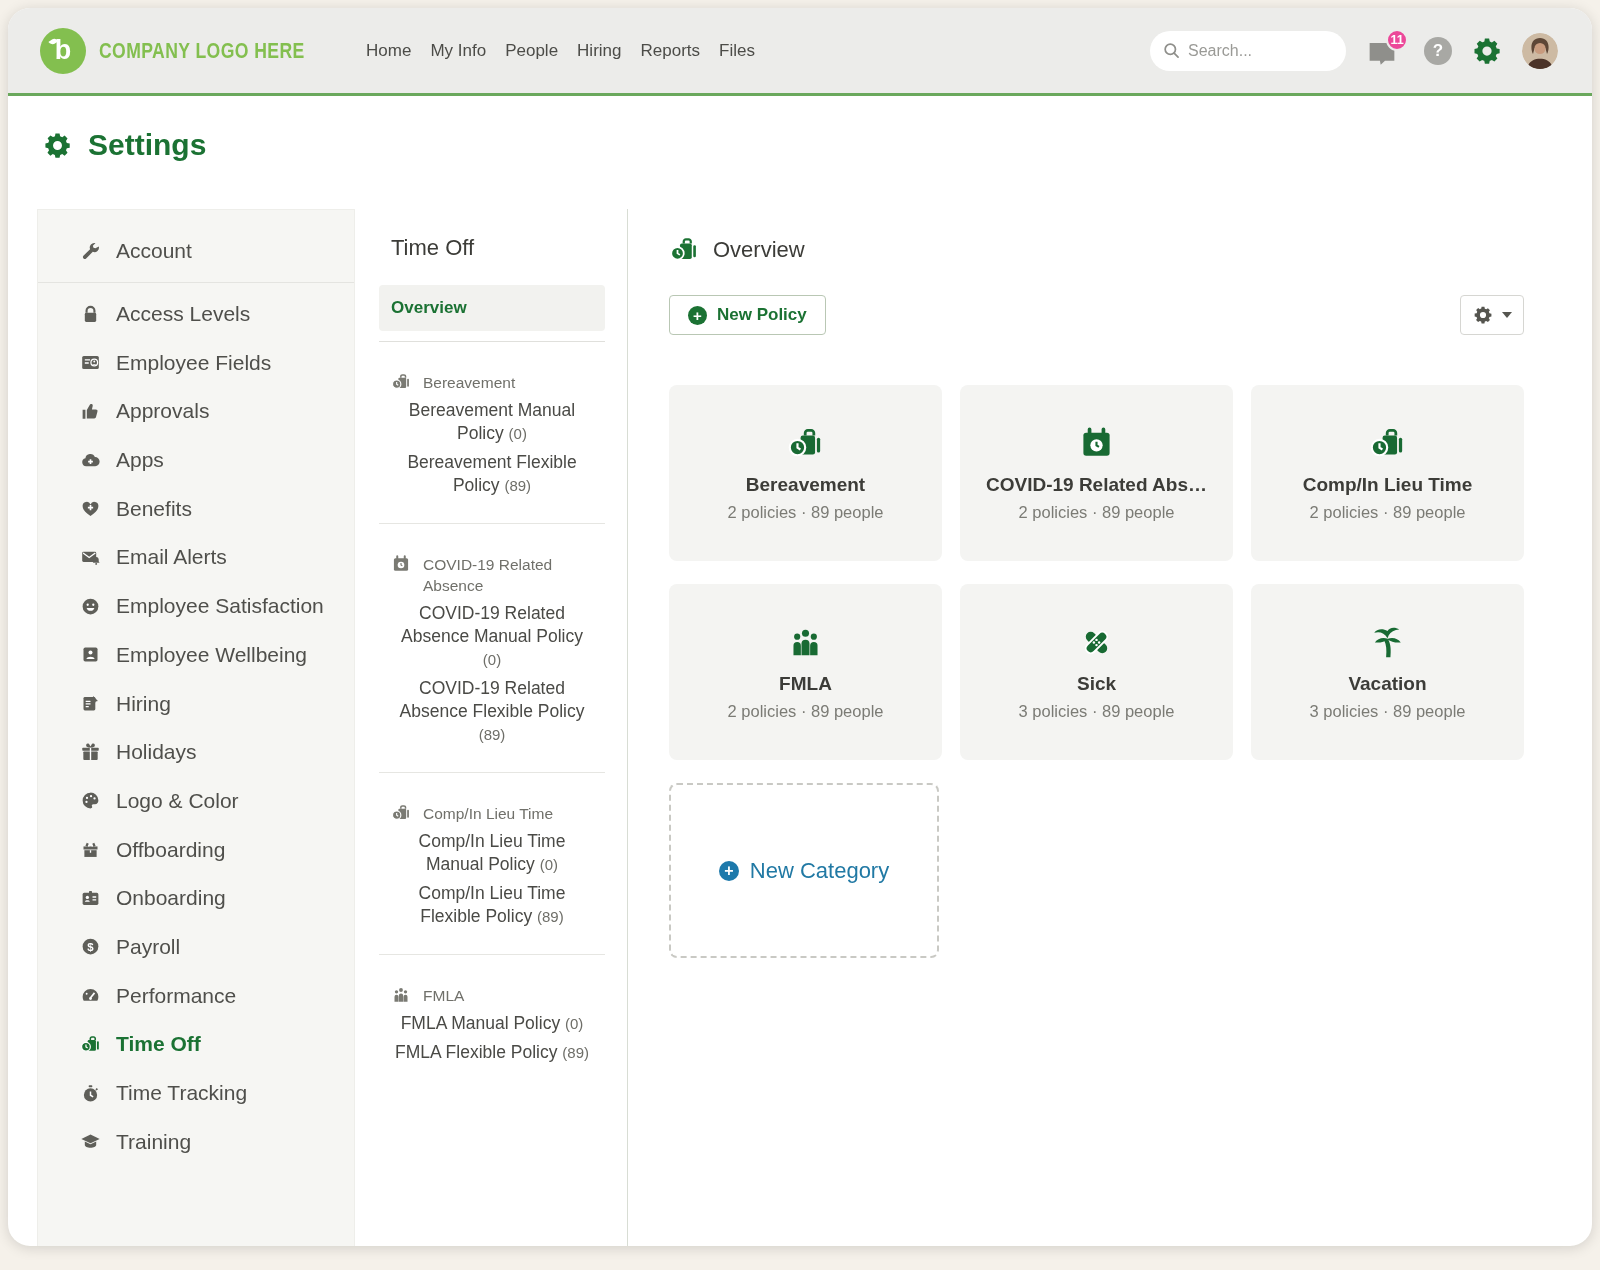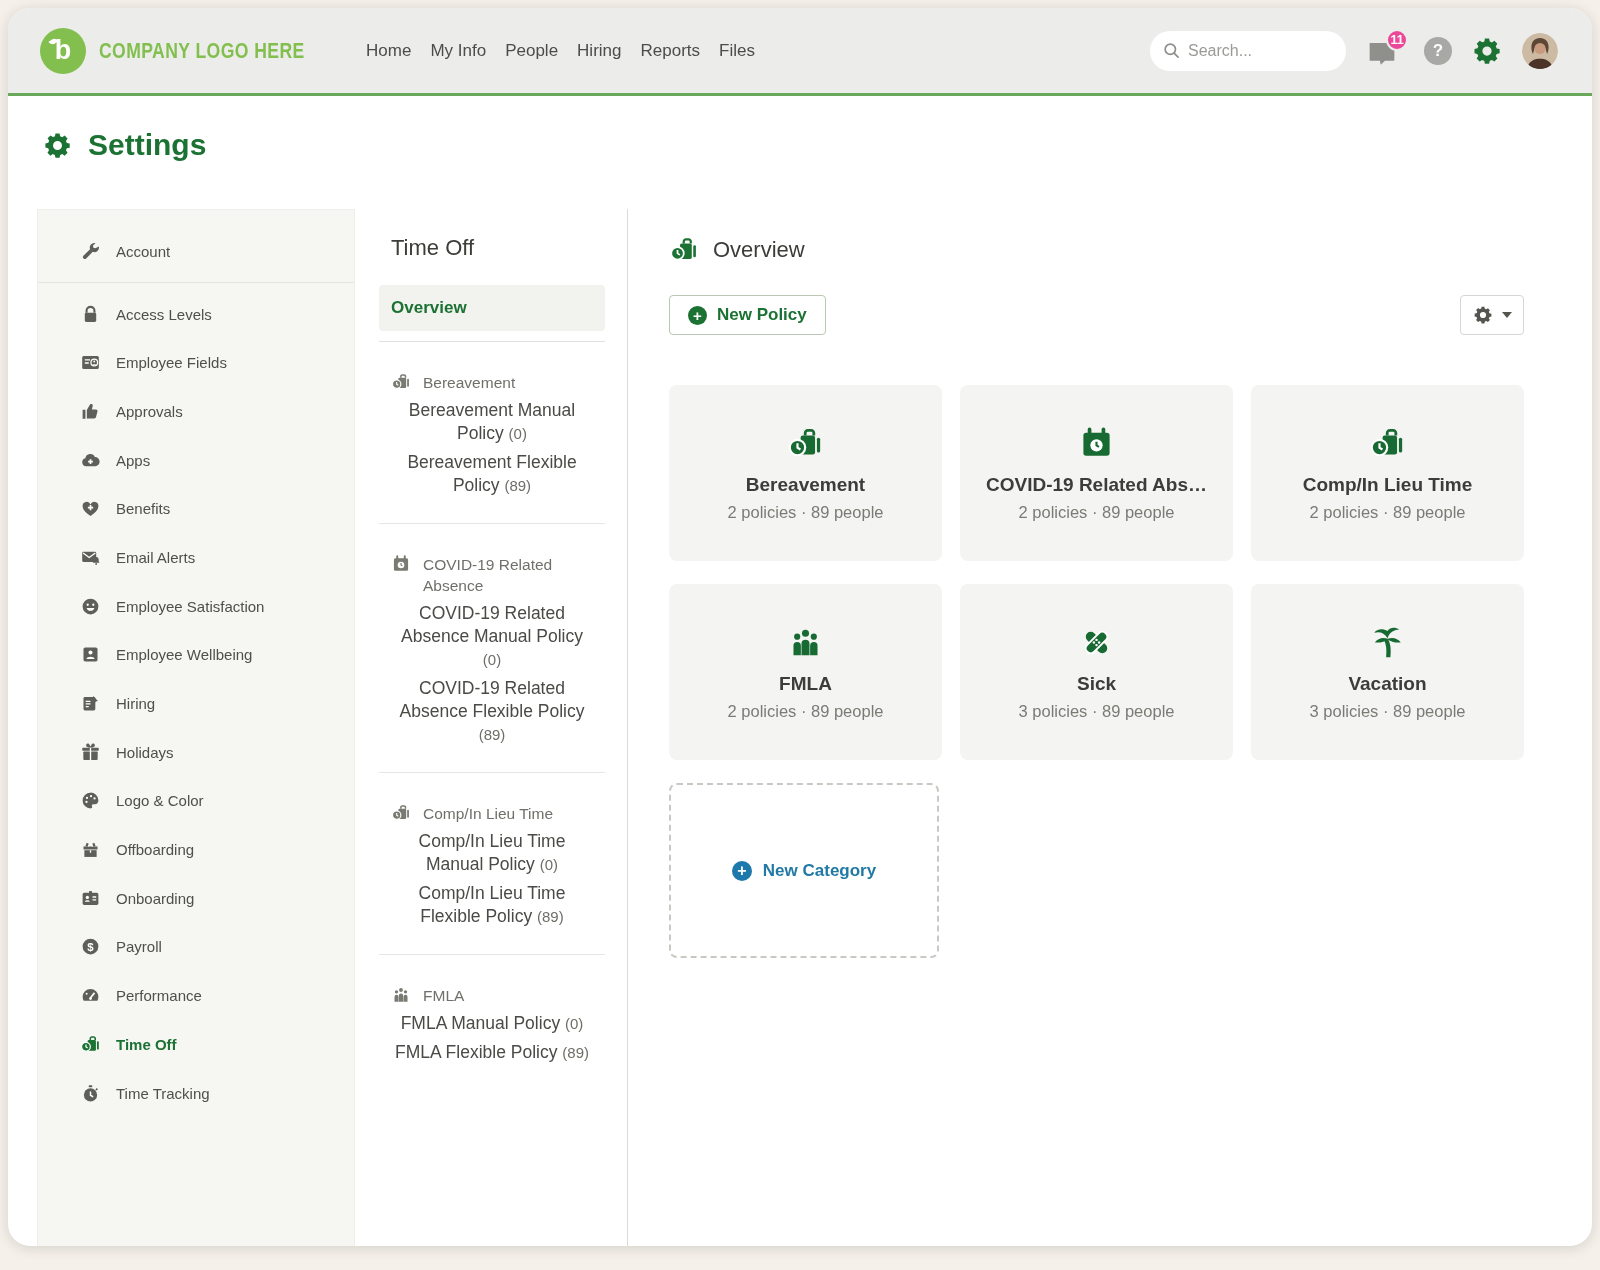--- a/index.html
+++ b/index.html
@@ -66,21 +66,21 @@
   .page-head .gear-head { width:29px; height:29px; color:#1b7233; }
   .page-head h1 { font-size:30px; font-weight:700; color:#1b7233; }
   
   .content { position:absolute; top:201px; left:29px; right:0; bottom:0; display:flex; }
   .side-panel {
     width:318px; background:#f6f6f3; border:1px solid #eeeeea; border-bottom:none;
     padding-top:17px; flex-shrink:0;
   }
   .side-item {
     height:48.7px; display:flex; align-items:center; gap:15px; padding-left:42px;
-    font-size:15px; color:#4f4f4b; cursor:pointer;
+    font-size:21px; color:#4f4f4b; cursor:pointer;
   }
   .side-item .s-ico { width:21px; height:21px; color:#5f5f59; flex-shrink:0; }
   .side-item.active { color:#1b7233; font-weight:700; }
   .side-item.active .s-ico { color:#1b7233; }
   .side-div { border:none; border-top:1px solid #e4e4e0; margin:6px 0 7px 0; }
   
   .pol-col { width:272px; padding:26px 24px 0 36px; flex-shrink:0; }
   .pol-title { font-size:22px; color:#3c3c38; font-weight:400; }
   .pol-overview {
     margin:24px 0 0 -12px; width:226px; height:46px; border-radius:4px; background:#f2f2ef;
@@ -125,21 +125,21 @@
   .cat-name { margin-top:12px; font-size:19px; font-weight:700; color:#3c3c38; }
   .cat-meta { margin-top:7px; font-size:16.5px; color:#7b7b75; }
   .new-cat-card {
     margin-top:23px; width:270px; height:175px; background:#fff; border:2px dashed #c9c9c4;
     border-radius:8px; display:flex; align-items:center; justify-content:center; gap:11px; cursor:pointer;
   }
   .plus-circle-blue {
     width:20px; height:20px; border-radius:50%; background:#1d79ab; color:#fff;
     display:flex; align-items:center; justify-content:center; font-size:16px; font-weight:700; line-height:1;
   }
-  .new-cat-label { font-size:17px; font-weight:700; color:#2179a4; }
+  .new-cat-label { font-size:22px; font-weight:400; color:#2179a4; }
   .sprite { position:absolute; width:0; height:0; overflow:hidden; }
 </style>
 </head>
 <body>
 
 <svg class="sprite" xmlns="http://www.w3.org/2000/svg">
   <symbol id="i-wrench" viewBox="0 0 24 24">
       <path fill="currentColor" d="M21.5 6.2a5.2 5.2 0 0 1-6.9 6.2L7 20a2.2 2.2 0 0 1-3.1-3.1l7.6-7.6a5.2 5.2 0 0 1 6.2-6.9l-3 3 .7 2.2 2.2.7z"></path>
     </symbol>
   <symbol id="i-lock" viewBox="0 0 24 24">
@@ -446,20 +446,26 @@
             <use href="#i-timeoff"></use>
           </svg>
         <span>Time Off</span>
       </div>
       <div class="side-item">
         <svg class="s-ico">
             <use href="#i-stopwatch"></use>
           </svg>
         <span>Time Tracking</span>
       </div>
+      <div class="side-item">
+        <svg class="s-ico">
+            <use href="#i-grad"></use>
+          </svg>
+        <span>Training</span>
+      </div>
     </div>
 
     <div class="pol-col">
       <div class="pol-title">Time Off</div>
       <div class="pol-overview">Overview</div>
       <hr class="pol-ov-div">
 
       <div class="pol-section">
         <div class="pol-sec-head">
           <svg class="p-ico">

